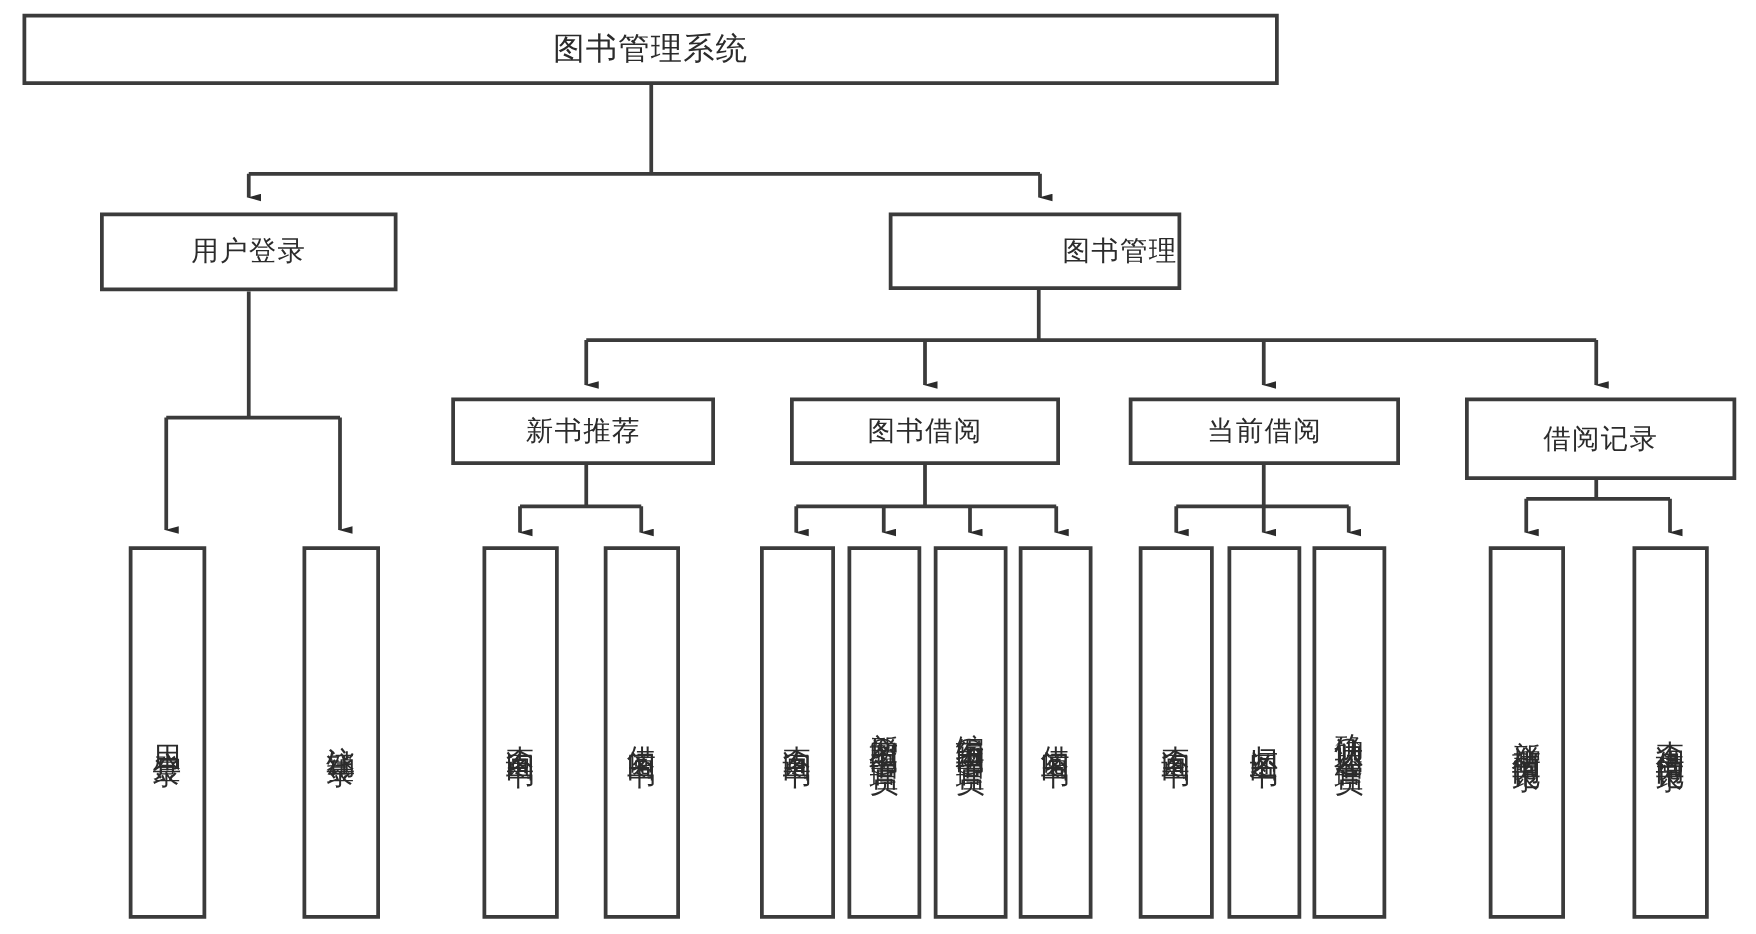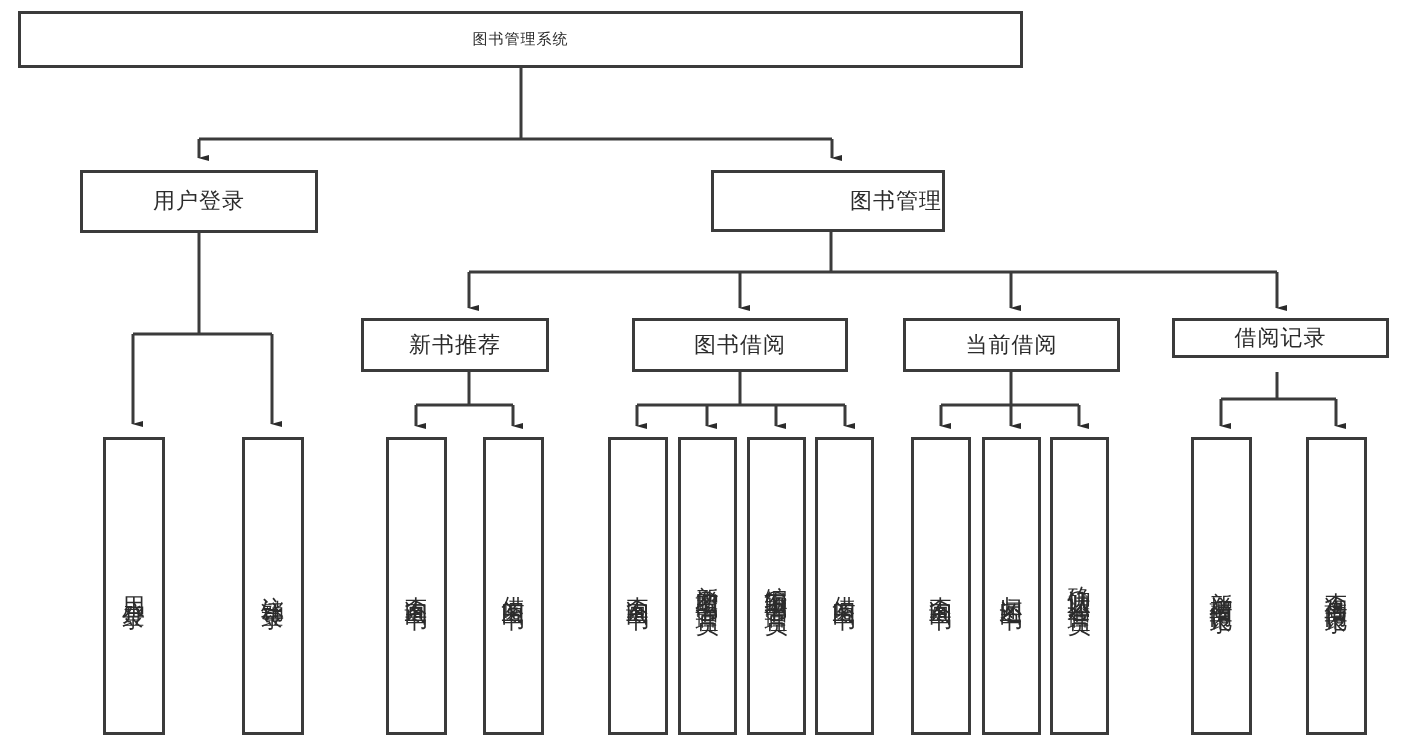--- a/index.html
+++ b/index.html
@@ -34,21 +34,21 @@
     align-items: center;
     justify-content: center;
     color: #2b2b2b;
   }
   .node.h {
     font-size: 22px;
     letter-spacing: 1px;
     line-height: 1.1;
   }
   .node.root {
-    font-size: 15px;
+    font-size: 25px;
   }
   .node.v {
     writing-mode: vertical-rl;
     text-orientation: upright;
     font-size: 23px;
     letter-spacing: 4px;
     line-height: 1.05;
     padding: 2px 0;
     overflow: visible;
     white-space: nowrap;
@@ -128,30 +128,30 @@
     <span>图书管理系统</span>
   </div>
 
   <div class="node h" style="left:80px; top:170px; width:238px; height:63px;">
     <span>用户登录</span>
   </div>
   <div class="node h" style="left:711px; top:170px; width:234px; height:62px;justify-content:flex-end;">
     <span>图书管理</span>
   </div>
 
-  <div class="node h" style="left:361px; top:318px; width:188px; height:54px;">
+  <div class="node h" style="left:361px; top:318px; width:211px; height:54px;">
     <span>新书推荐</span>
   </div>
   <div class="node h" style="left:903px; top:318px; width:217px; height:54px;">
     <span>当前借阅</span>
   </div>
   <div class="node h" style="left:632px; top:318px; width:216px; height:54px;">
     <span>图书借阅</span>
   </div>
-  <div class="node h" style="left:1172px; top:318px; width:217px; height:40px;">
+  <div class="node h" style="left:1172px; top:318px; width:217px; height:66px;">
     <span>借阅记录</span>
   </div>
 
   <div class="node v" style="left:103px; top:437px; width:62px; height:298px;">
     <span>用户登录</span>
   </div>
   <div class="node v" style="left:242px; top:437px; width:62px; height:298px;">
     <span>注销登录</span>
   </div>
 

